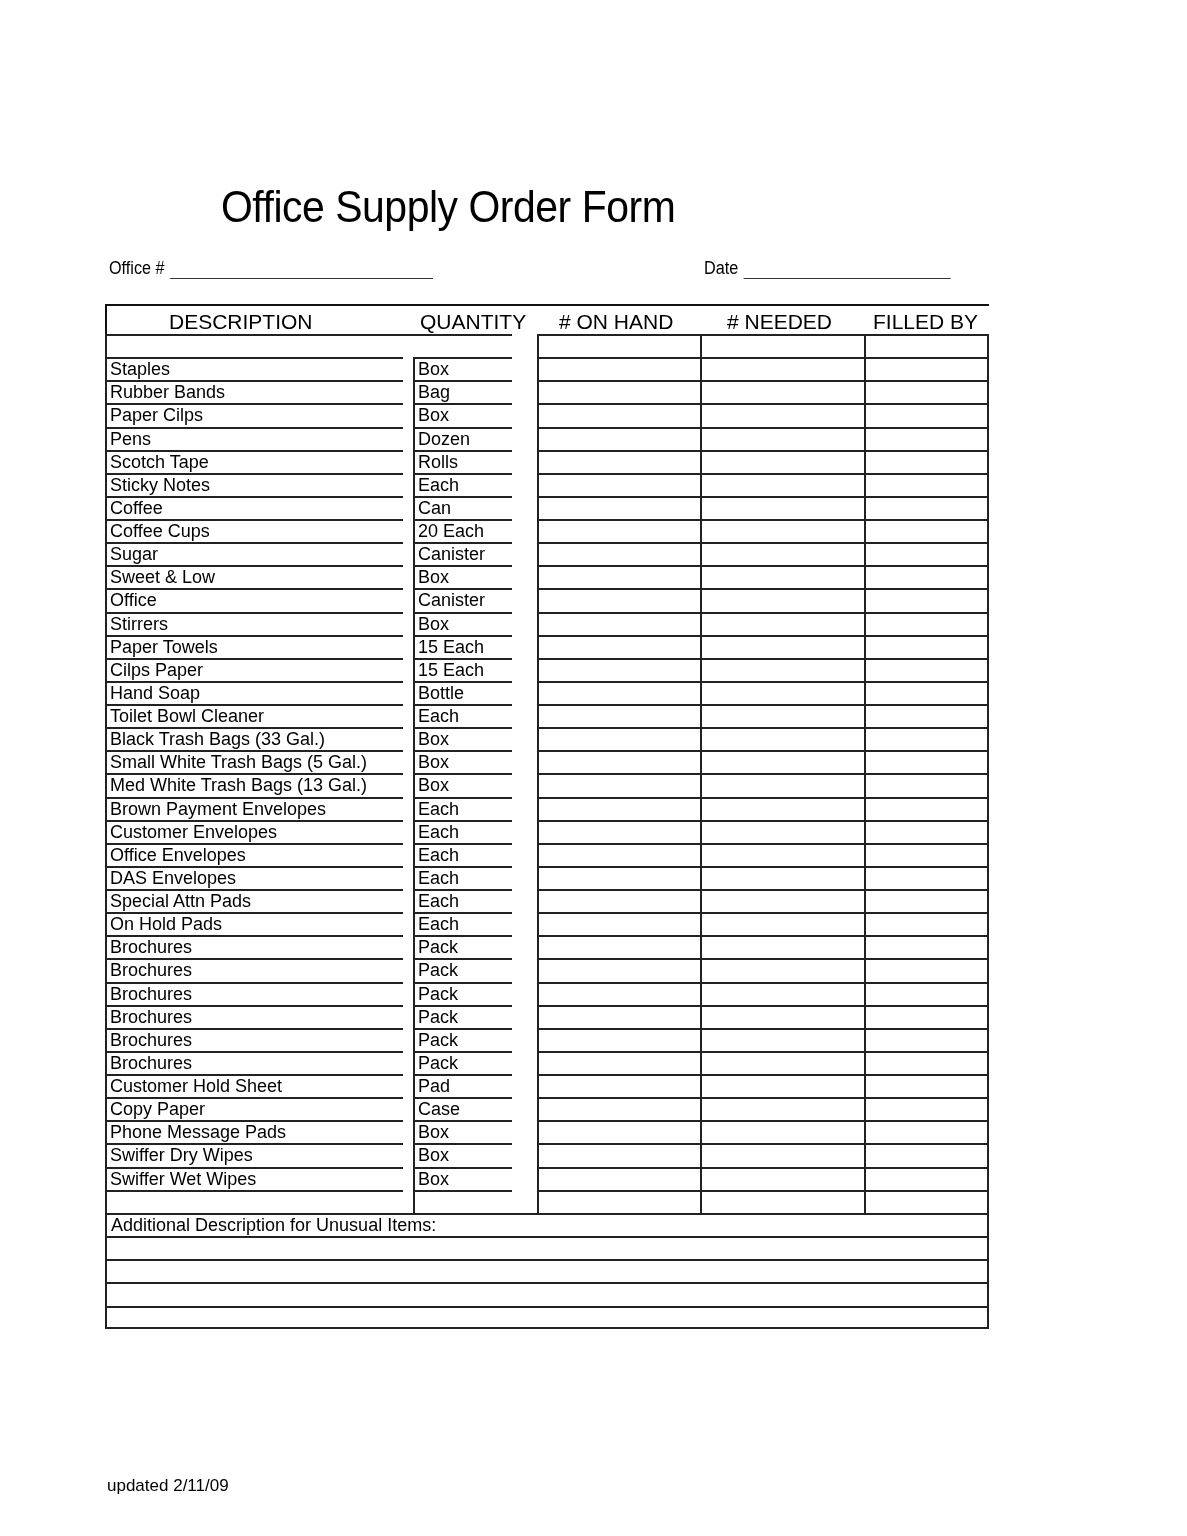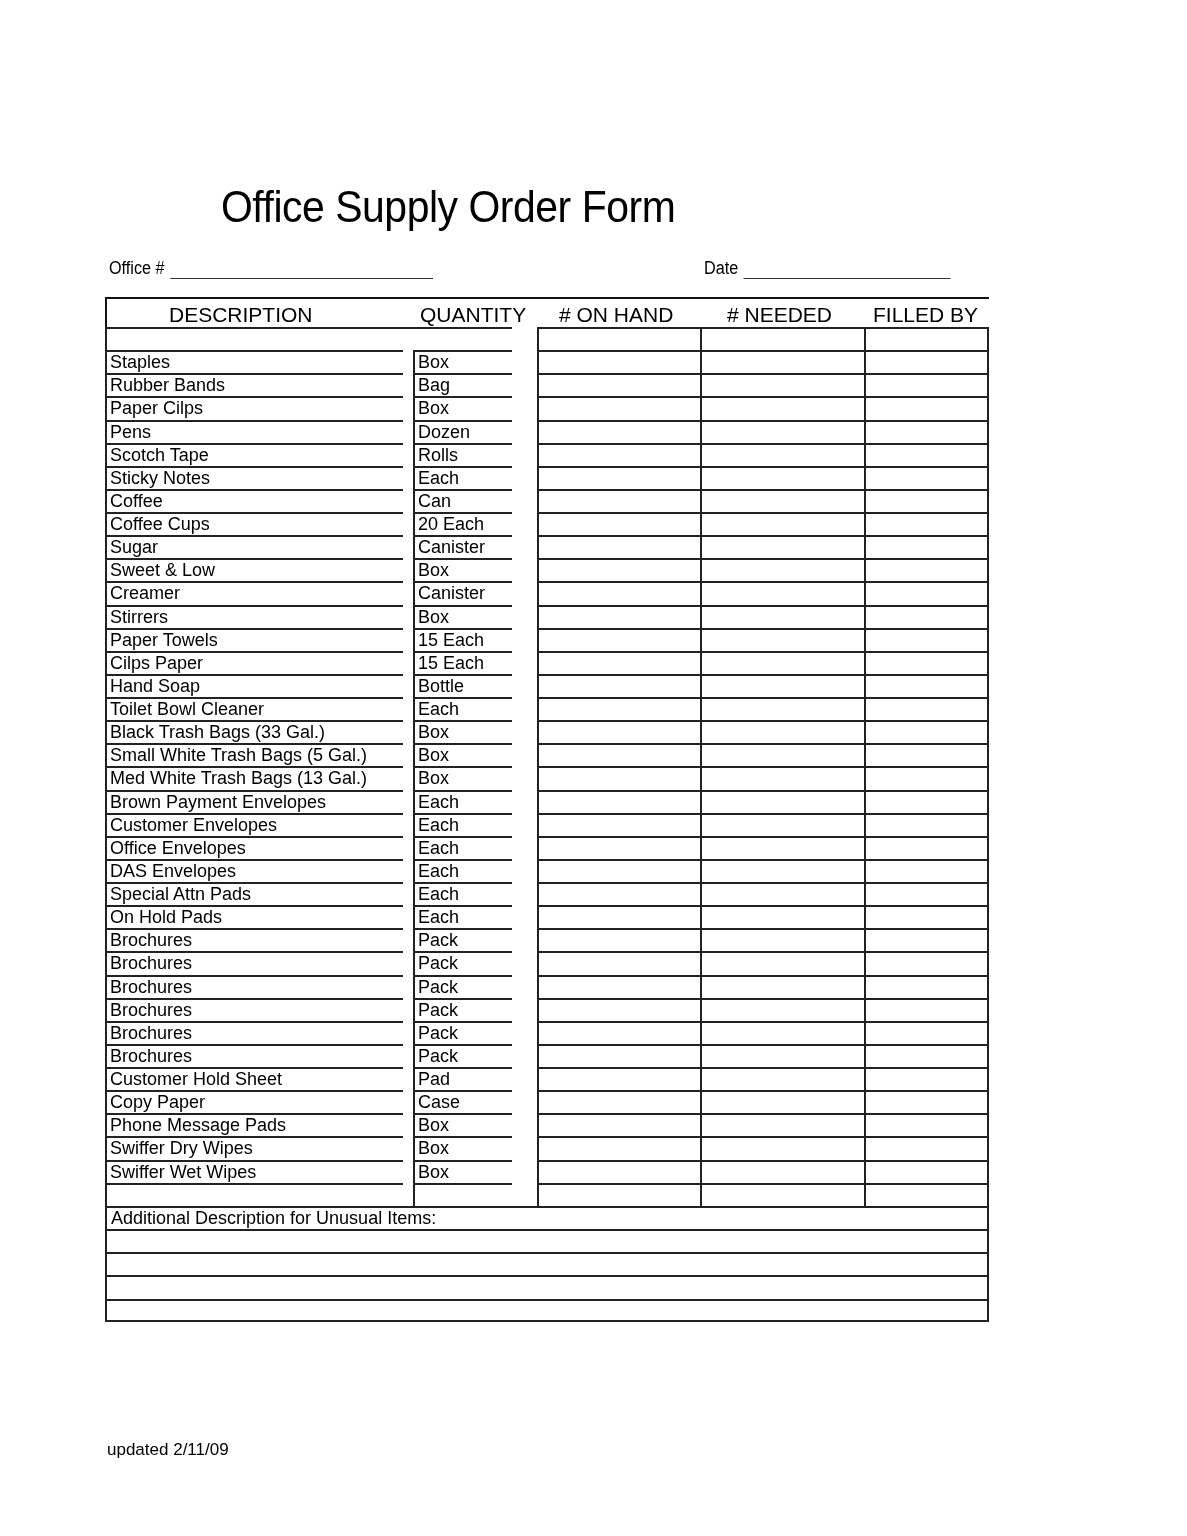--- a/index.html
+++ b/index.html
@@ -8,37 +8,37 @@
   .title { position:absolute; left:221px; top:180px; font-size:44px; line-height:54px;
            letter-spacing:-0.5px; transform:scaleX(0.93); transform-origin:left top; white-space:nowrap; }
   .field { position:absolute; top:257px; font-size:18px; line-height:22px; white-space:nowrap;
            transform:scaleX(0.9); transform-origin:left top; }
   .field .line { display:inline-block; border-bottom:1px solid #333; height:18px; vertical-align:bottom; margin-left:6px; }
   #office-field { left:109px; }
   #office-field .line { width:292px; }
   #date-field { left:704px; }
   #date-field .line { width:230px; }
 
-  .grid { position:absolute; left:105px; top:297px; width:884px; }
+  .grid { position:absolute; left:105px; top:304px; width:884px; }
   .hdr { position:relative; height:30px; border-top:2px solid #111; border-left:2px solid #111; box-sizing:border-box; }
   .hdr span { position:absolute; top:4px; font-size:21px; line-height:24px; white-space:nowrap; }
   .row { position:relative; height:23.14px; box-sizing:border-box; }
   .row .cell { position:absolute; top:0; bottom:0; box-sizing:border-box;
                border-top:2px solid #222; font-size:18px; line-height:21px; padding-left:3px; white-space:nowrap; overflow:hidden; }
   .c0 { left:0; width:298px; border-left:2px solid #222; }
   .c1 { left:308px; width:99px; border-left:2px solid #222; }
   .c2 { left:432px; width:163px; border-left:2px solid #222; }
   .c3 { left:595px; width:164px; border-left:2px solid #222; }
   .c4 { left:759px; width:125px; border-left:2px solid #222; border-right:2px solid #222; }
   .row.first .c1 { border-left:none; }
   .row.first .c0 { width:308px; }
   .addl { position:relative; height:23.2px; box-sizing:border-box; border-top:2px solid #222; border-left:2px solid #222; border-right:2px solid #222;
           font-size:18px; line-height:21px; padding-left:4px; }
   .addl.last { border-bottom:2px solid #222; }
-  .footer { position:absolute; left:107px; top:1440px; font-size:17px; line-height:20px; }
+  .footer { position:absolute; left:107px; top:1476px; font-size:17px; line-height:20px; }
 </style>
 </head>
 <body>
 
 <div class="title">Office Supply Order Form</div>
 
 <div class="field" id="office-field">
   <span>Office #</span><span class="line"></span>
 </div>
 <div class="field" id="date-field">
@@ -125,21 +125,21 @@
         <div class="cell c4"></div>
       </div>
       <div class="row">
         <div class="cell c0">Sweet &amp; Low</div>
         <div class="cell c1">Box</div>
         <div class="cell c2"></div>
         <div class="cell c3"></div>
         <div class="cell c4"></div>
       </div>
       <div class="row">
-        <div class="cell c0">Creamer</div>
+        <div class="cell c0">Office</div>
         <div class="cell c1">Canister</div>
         <div class="cell c2"></div>
         <div class="cell c3"></div>
         <div class="cell c4"></div>
       </div>
       <div class="row">
         <div class="cell c0">Stirrers</div>
         <div class="cell c1">Box</div>
         <div class="cell c2"></div>
         <div class="cell c3"></div>

